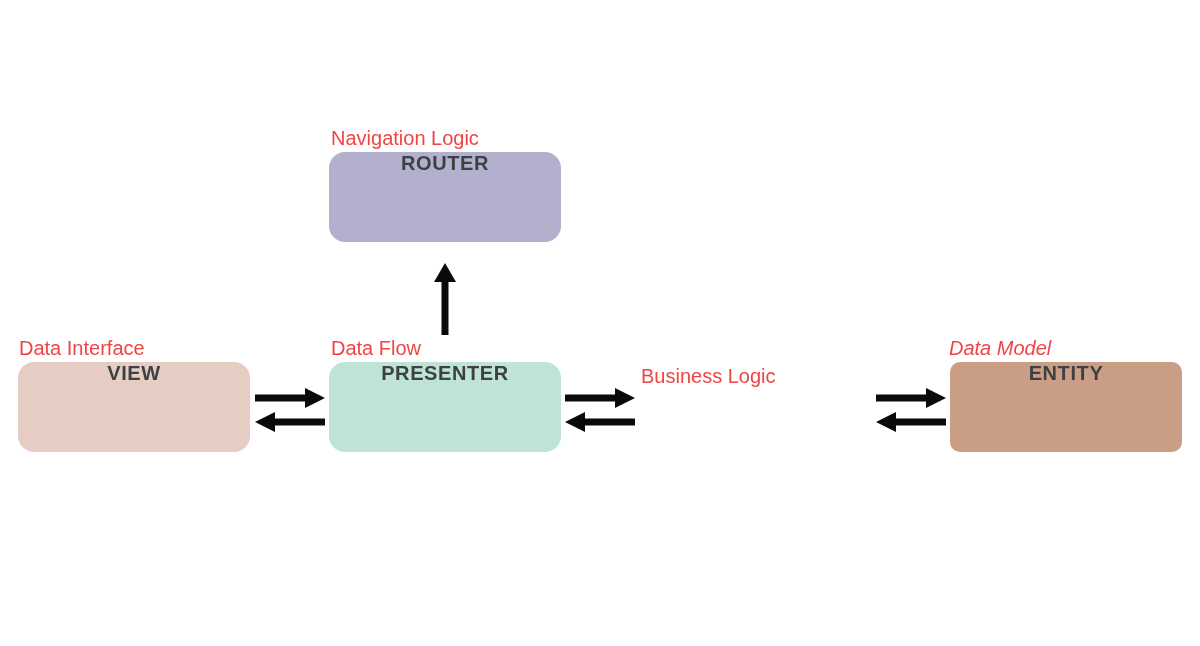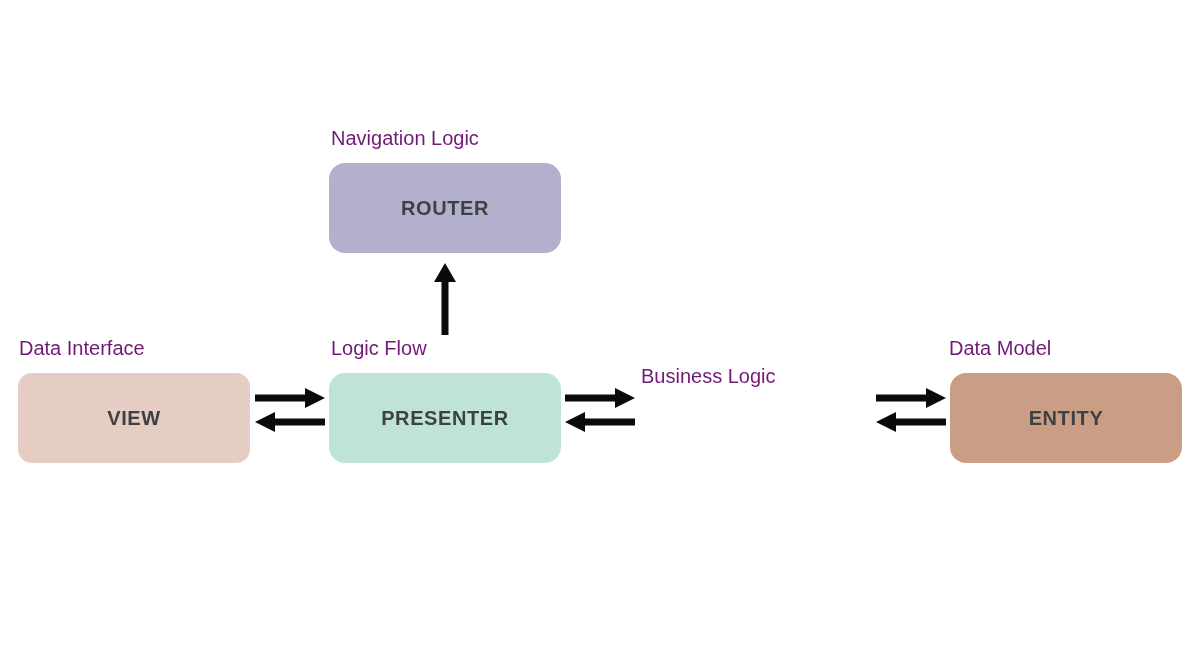--- a/index.html
+++ b/index.html
@@ -11,81 +11,80 @@
     background: #ffffff;
     font-family: "Liberation Sans", sans-serif;
     overflow: hidden;
   }
   .node {
     position: absolute;
     width: 232px;
     height: 90px;
     border-radius: 16px;
     display: flex;
-    align-items: center;
+    align-items: flex-start;
     justify-content: center;
-    margin-top: 11px;
   }
   .node-label {
     font-size: 20px;
     font-weight: 700;
     letter-spacing: 0.6px;
     color: #3e4144;
   }
   .caption {
     position: absolute;
     font-size: 20px;
     font-weight: 400;
     line-height: 24px;
-    color: #701a75;
+    color: #ef4444;
     white-space: nowrap;
   }
   .arrow { position: absolute; }
   .arrow svg { display: block; }
   .arrow polygon, .arrow rect { fill: #0a0a0a; }
 
   
   #node-router     { left: 329px; top: 152px; }
-  #node-view       { left: 18px;  top: 362px; border-radius: 14px; }
+  #node-view       { left: 18px;  top: 362px; }
   #node-presenter  { left: 329px; top: 362px; }
   #node-interactor { left: 639px; top: 362px; }
   #node-entity     { left: 950px; top: 362px; }
 
   #caption-router     { left: 331px; top: 126px; }
   #caption-view       { left: 19px;  top: 336px; }
   #caption-presenter  { left: 331px; top: 336px; }
   #caption-interactor { left: 641px; top: 336px; margin-top: 28px; }
-  #caption-entity     { left: 949px; top: 336px; }
+  #caption-entity     { left: 949px; top: 336px; font-style: italic; }
 
   #arrow-presenter-router  { left: 432px; top: 263px; }
   #arrow-view-presenter    { left: 253px; top: 386px; }
   #arrow-presenter-interactor { left: 563px; top: 386px; }
   #arrow-interactor-entity { left: 874px; top: 386px; }
 </style>
 </head>
 <body>
 
 <div class="canvas">
 
   <div class="caption" id="caption-router">Navigation Logic</div>
   <div class="caption" id="caption-view">Data Interface</div>
-  <div class="caption" id="caption-presenter">Logic Flow</div>
+  <div class="caption" id="caption-presenter">Data Flow</div>
   <div class="caption" id="caption-interactor">Business Logic</div>
   <div class="caption" id="caption-entity">Data Model</div>
 
   <div class="node" id="node-router" style="background-color: rgb(179, 176, 205);">
     <span class="node-label">ROUTER</span>
   </div>
   <div class="node" id="node-view" style="background-color: rgb(230, 205, 195);">
     <span class="node-label">VIEW</span>
   </div>
   <div class="node" id="node-presenter" style="background-color: rgb(191, 228, 213);">
     <span class="node-label">PRESENTER</span>
   </div>
-  <div class="node" id="node-entity" style="background-color: rgb(201, 158, 133);">
+  <div class="node" id="node-entity" style="background-color: rgb(201, 158, 133); border-radius: 10px;">
     <span class="node-label">ENTITY</span>
   </div>
 
   <div class="arrow" id="arrow-presenter-router">
     <svg width="26" height="72" viewBox="0 0 26 72" aria-hidden="true">
       <polygon points="13,0 24,19 2,19"></polygon>
       <rect x="9.5" y="17" width="7" height="55"></rect>
     </svg>
   </div>
 

